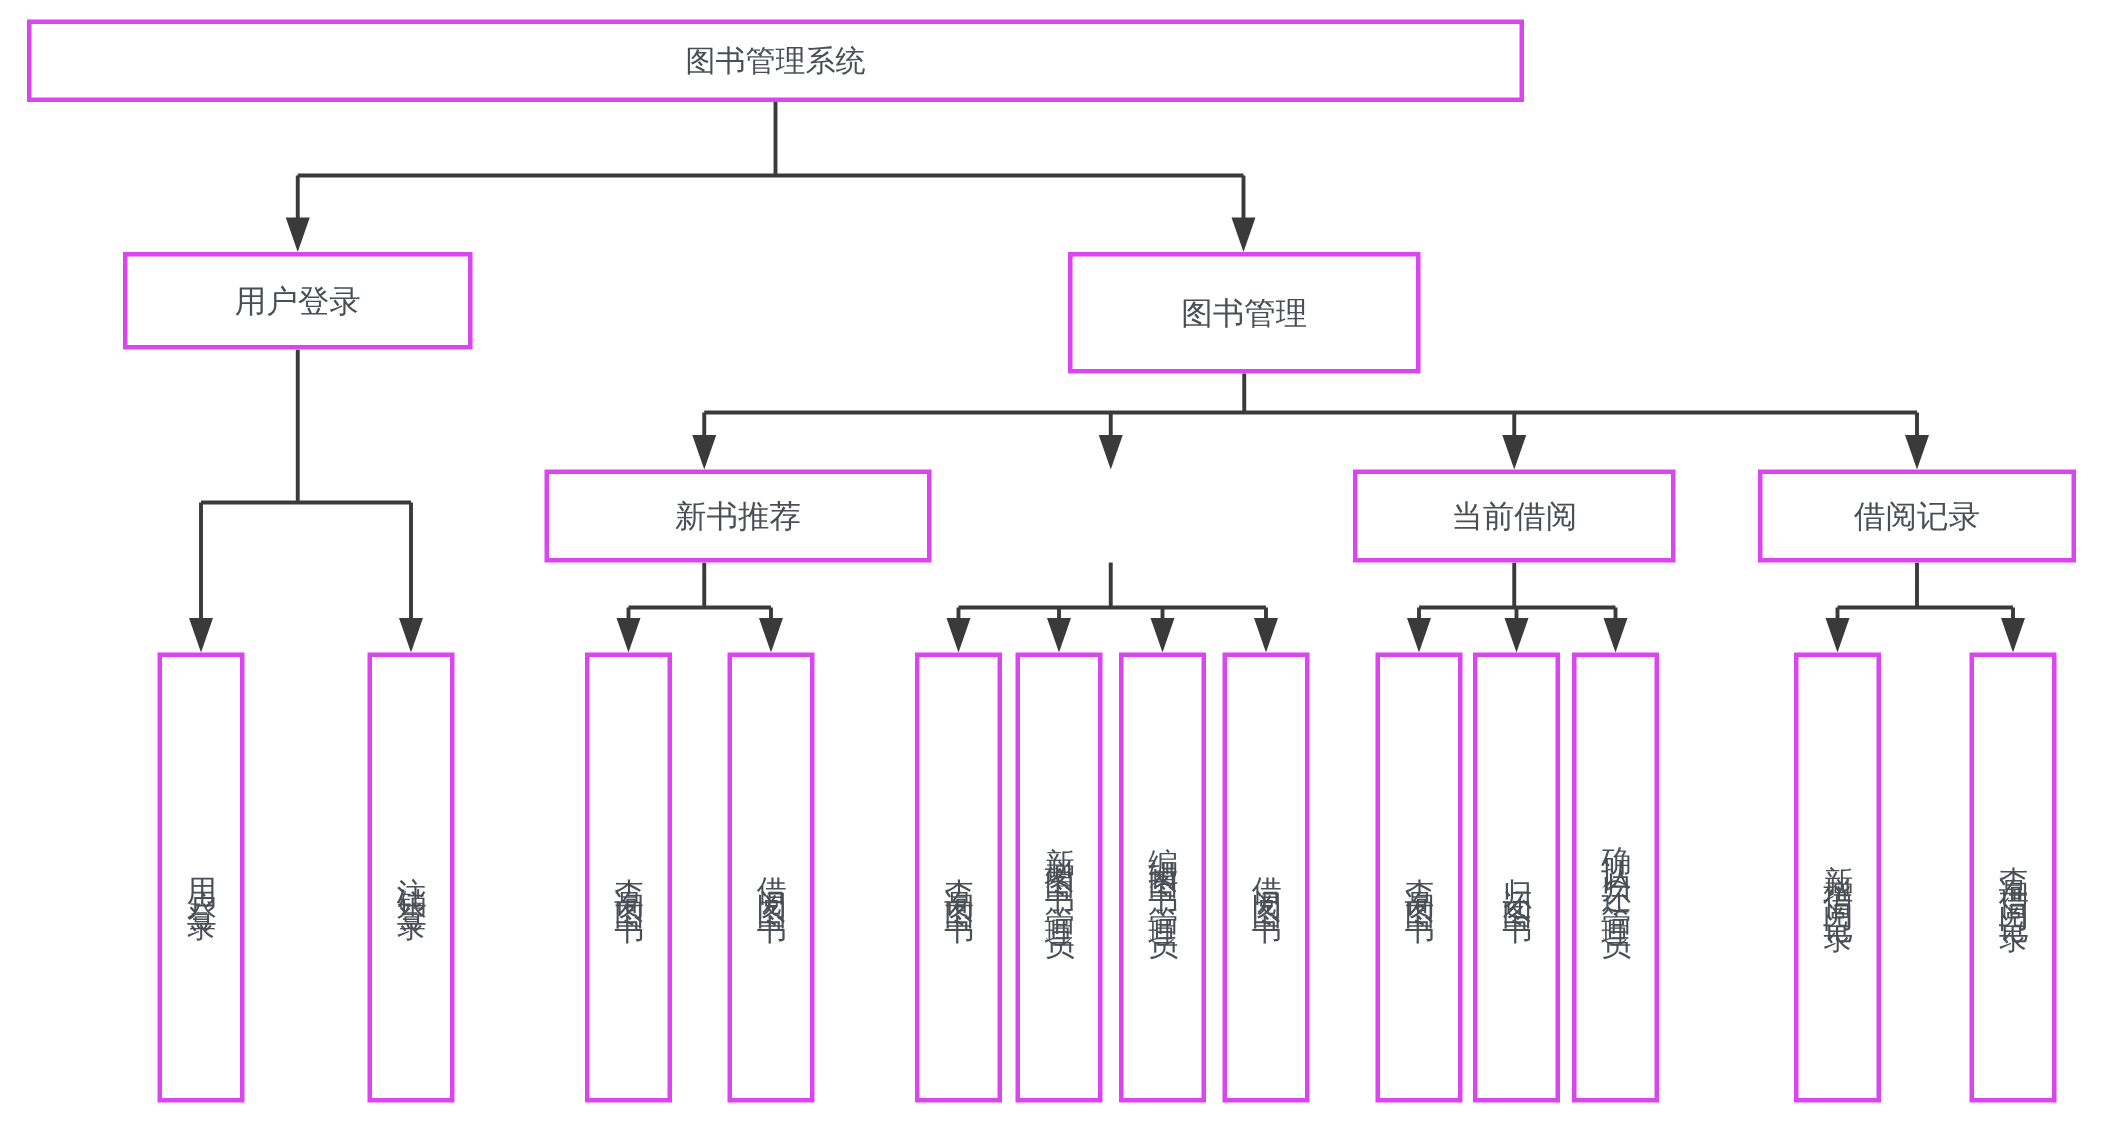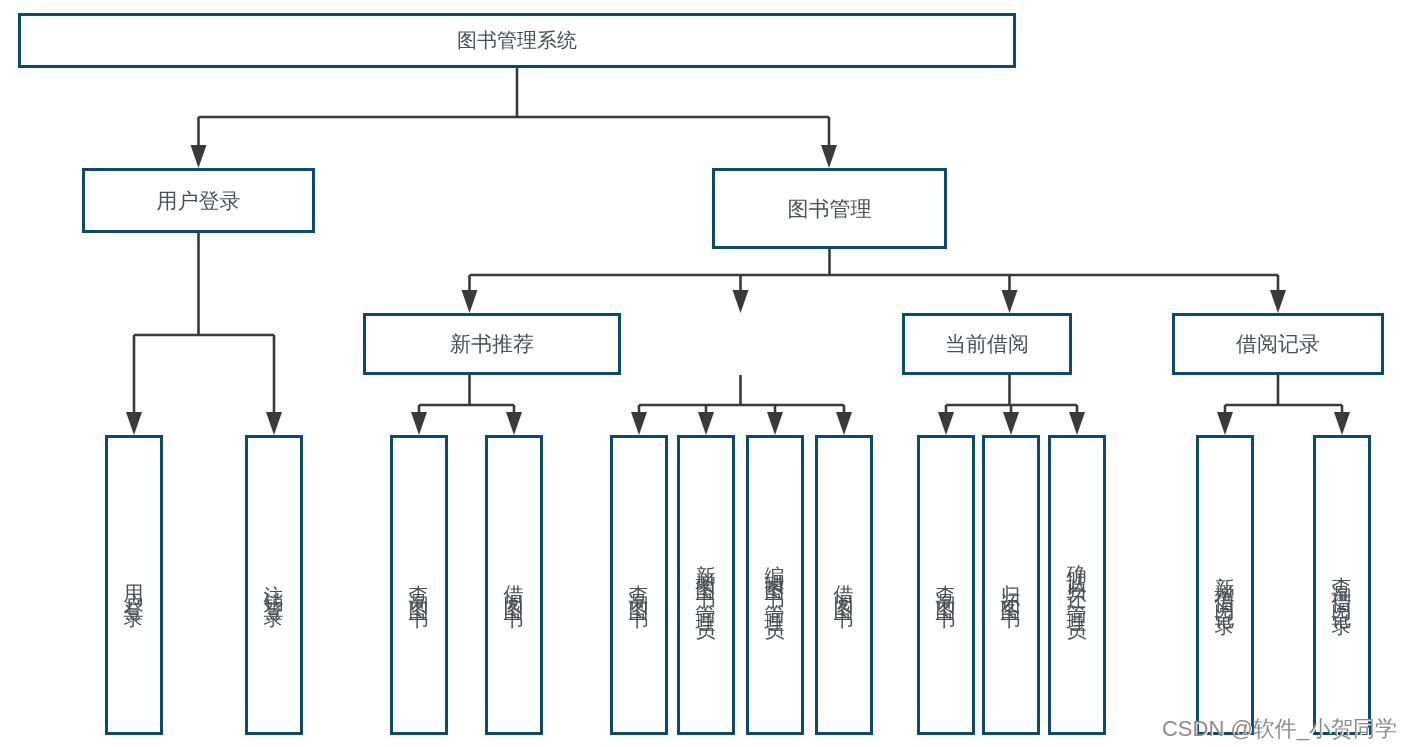--- a/index.html
+++ b/index.html
@@ -18,21 +18,21 @@
   }
   .connectors path {
     stroke: #3a3a3a;
     stroke-width: 2.6;
     fill: none;
   }
   .connectors polygon { fill: #3a3a3a; }
   .node {
     position: absolute;
     box-sizing: border-box;
-    border: 3px solid #0c4a6e;
+    border: 3px solid #d946ef;
     background: #ffffff;
     display: flex;
     align-items: center;
     justify-content: center;
     color: #4a4e55;
   }
   .node .lbl { white-space: nowrap; }
   .root-box { font-size: 20px; }
   .hbox { font-size: 21px; }
   .leaf { width: 58px; height: 300px; top: 435px; font-size: 20px; }
@@ -108,21 +108,21 @@
   <div class="node hbox" style="left:82px; top:168px; width:233px; height:65px;">
     <span class="lbl">用户登录</span>
   </div>
   <div class="node hbox" style="left:712px; top:168px; width:235px; height:81px;">
     <span class="lbl">图书管理</span>
   </div>
 
   <div class="node hbox" style="left:363px; top:313px; width:258px; height:62px;">
     <span class="lbl">新书推荐</span>
   </div>
-  <div class="node hbox" style="left:902px; top:313px; width:170px; height:62px;">
+  <div class="node hbox" style="left:902px; top:313px; width:215px; height:62px;">
     <span class="lbl">当前借阅</span>
   </div>
   <div class="node hbox" style="left:1172px; top:313px; width:212px; height:62px;">
     <span class="lbl">借阅记录</span>
   </div>
 
   <div class="node leaf" style="left:105px;">
     <span class="lbl">用户登录</span>
   </div>
   <div class="node leaf" style="left:245px;">
@@ -159,15 +159,14 @@
     <span class="lbl">确认归还（管理员）</span>
   </div>
 
   <div class="node leaf" style="left:1196px;">
     <span class="lbl">新增借阅记录</span>
   </div>
   <div class="node leaf" style="left:1313px;">
     <span class="lbl">查询借阅记录</span>
   </div>
 
-  <div class="watermark">CSDN @软件_小贺同学</div>
 
 </div>
 
 </body></html>

